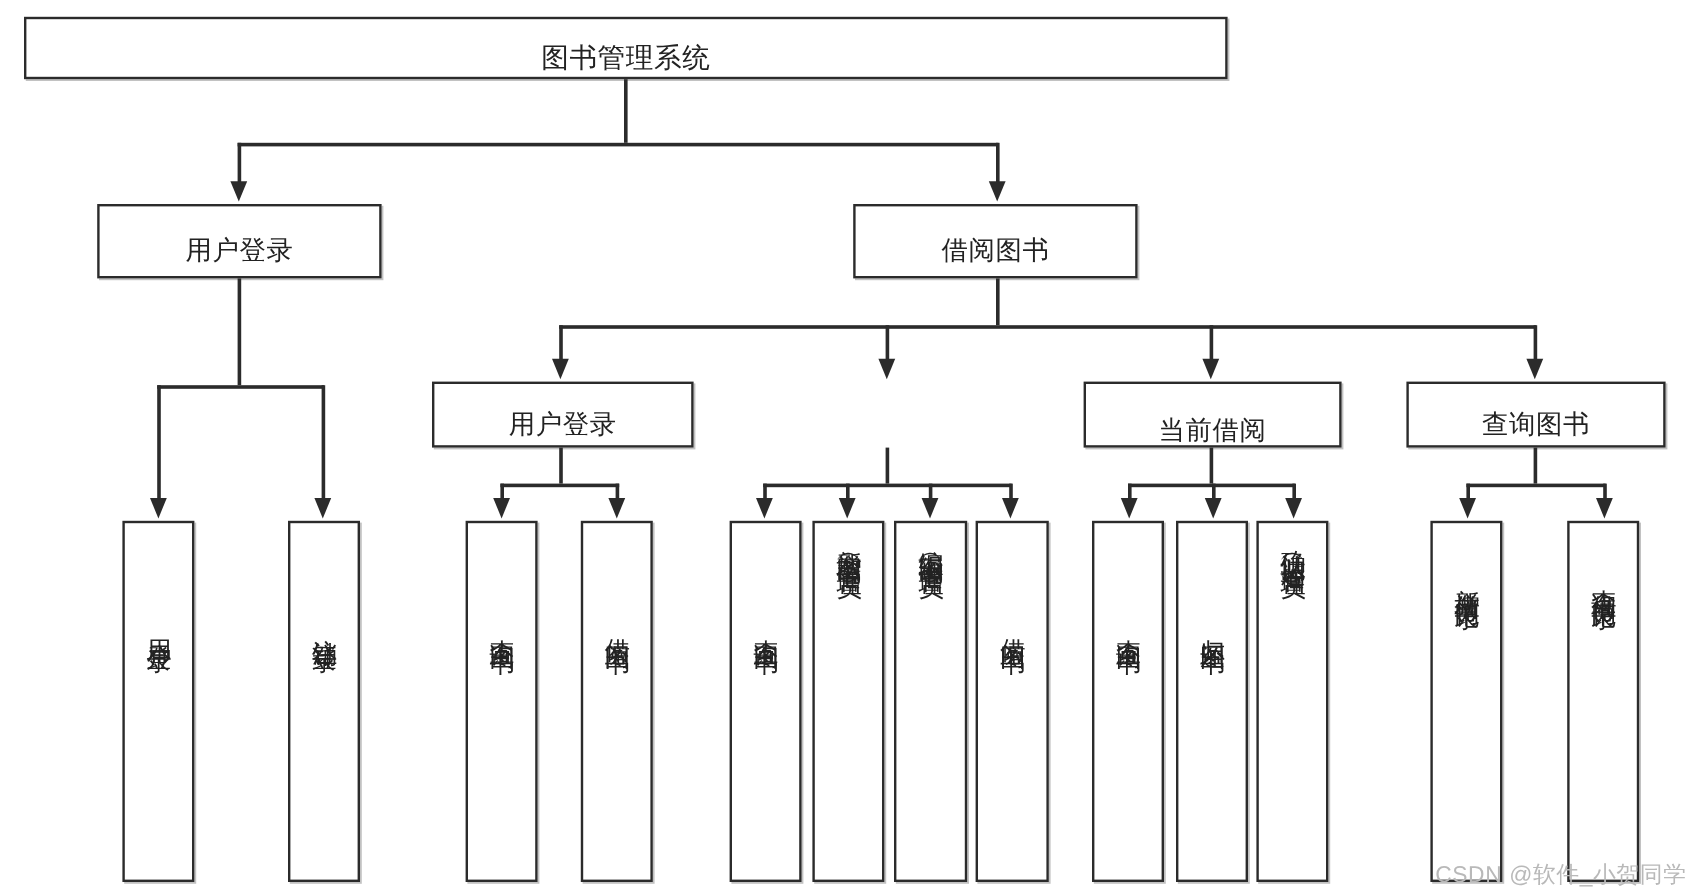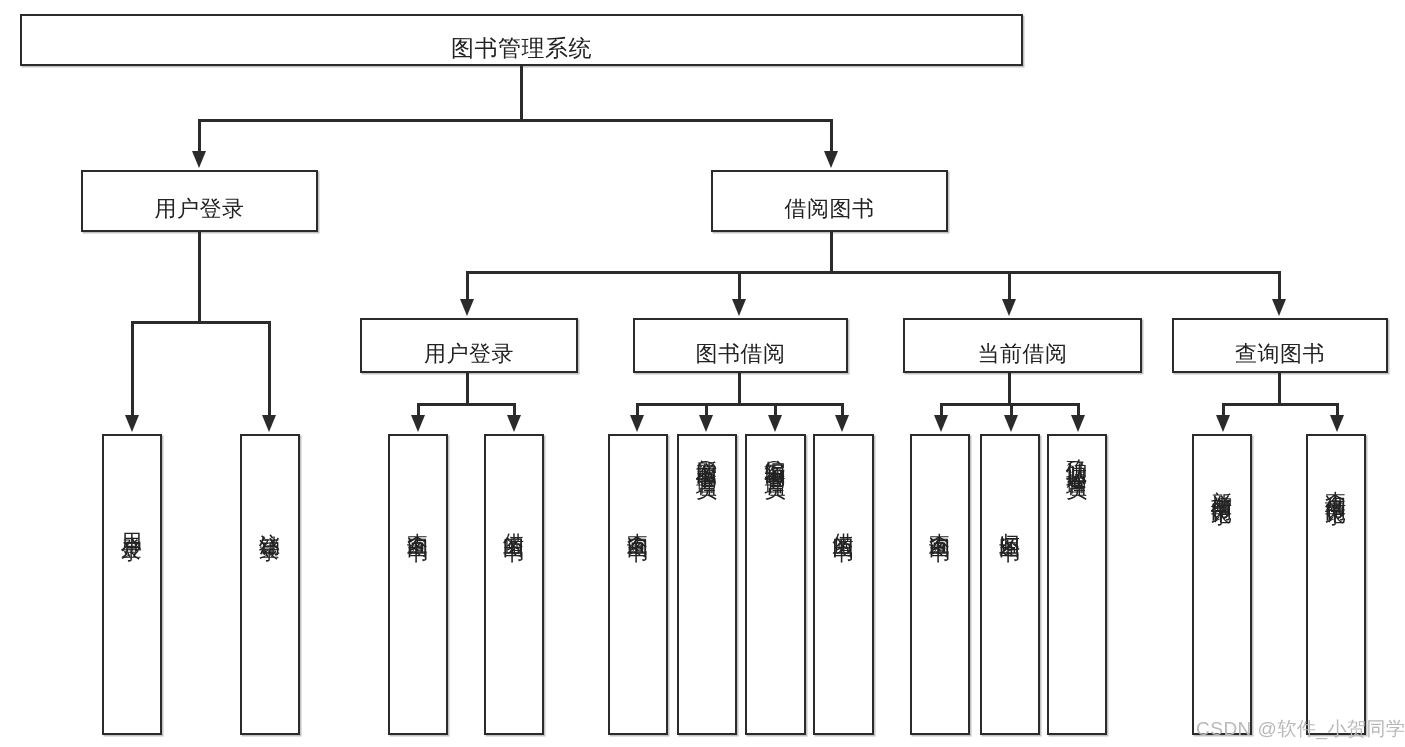--- a/index.html
+++ b/index.html
@@ -120,24 +120,21 @@
   <div class="ln vln" style="left:738px; top:271px; height:30px;"></div>
   <div class="arrow" style="left:732px; top:299px;"></div>
   <div class="ln vln" style="left:1008px; top:271px; height:30px;"></div>
   <div class="arrow" style="left:1002px; top:299px;"></div>
   <div class="ln vln" style="left:1278px; top:271px; height:30px;"></div>
   <div class="arrow" style="left:1272px; top:299px;"></div>
 
   <div class="node horiz" style="left:360px; top:318px; width:218px; height:55px;">
     <span class="label">用户登录</span>
   </div>
-  <div class="node horiz" style="left:633px; top:318px; width:215px; height:55px;">
-    <span class="label">图书借阅</span>
-  </div>
-  <div class="node horiz" style="left:903px; top:318px; width:239px; height:55px;">
+  <div class="node horiz" style="left:903px; top:318px; width:215px; height:55px;align-items:flex-end;">
     <span class="label">当前借阅</span>
   </div>
   <div class="node horiz" style="left:1172px; top:318px; width:216px; height:55px;">
     <span class="label">查询图书</span>
   </div>
 
   <div class="ln vln" style="left:466px; top:373px; height:30px;"></div>
   <div class="ln hln" style="left:417px; top:403px; width:99px;"></div>
   <div class="ln vln" style="left:417px; top:403px; height:14px;"></div>
   <div class="arrow" style="left:411px; top:415px;"></div>

